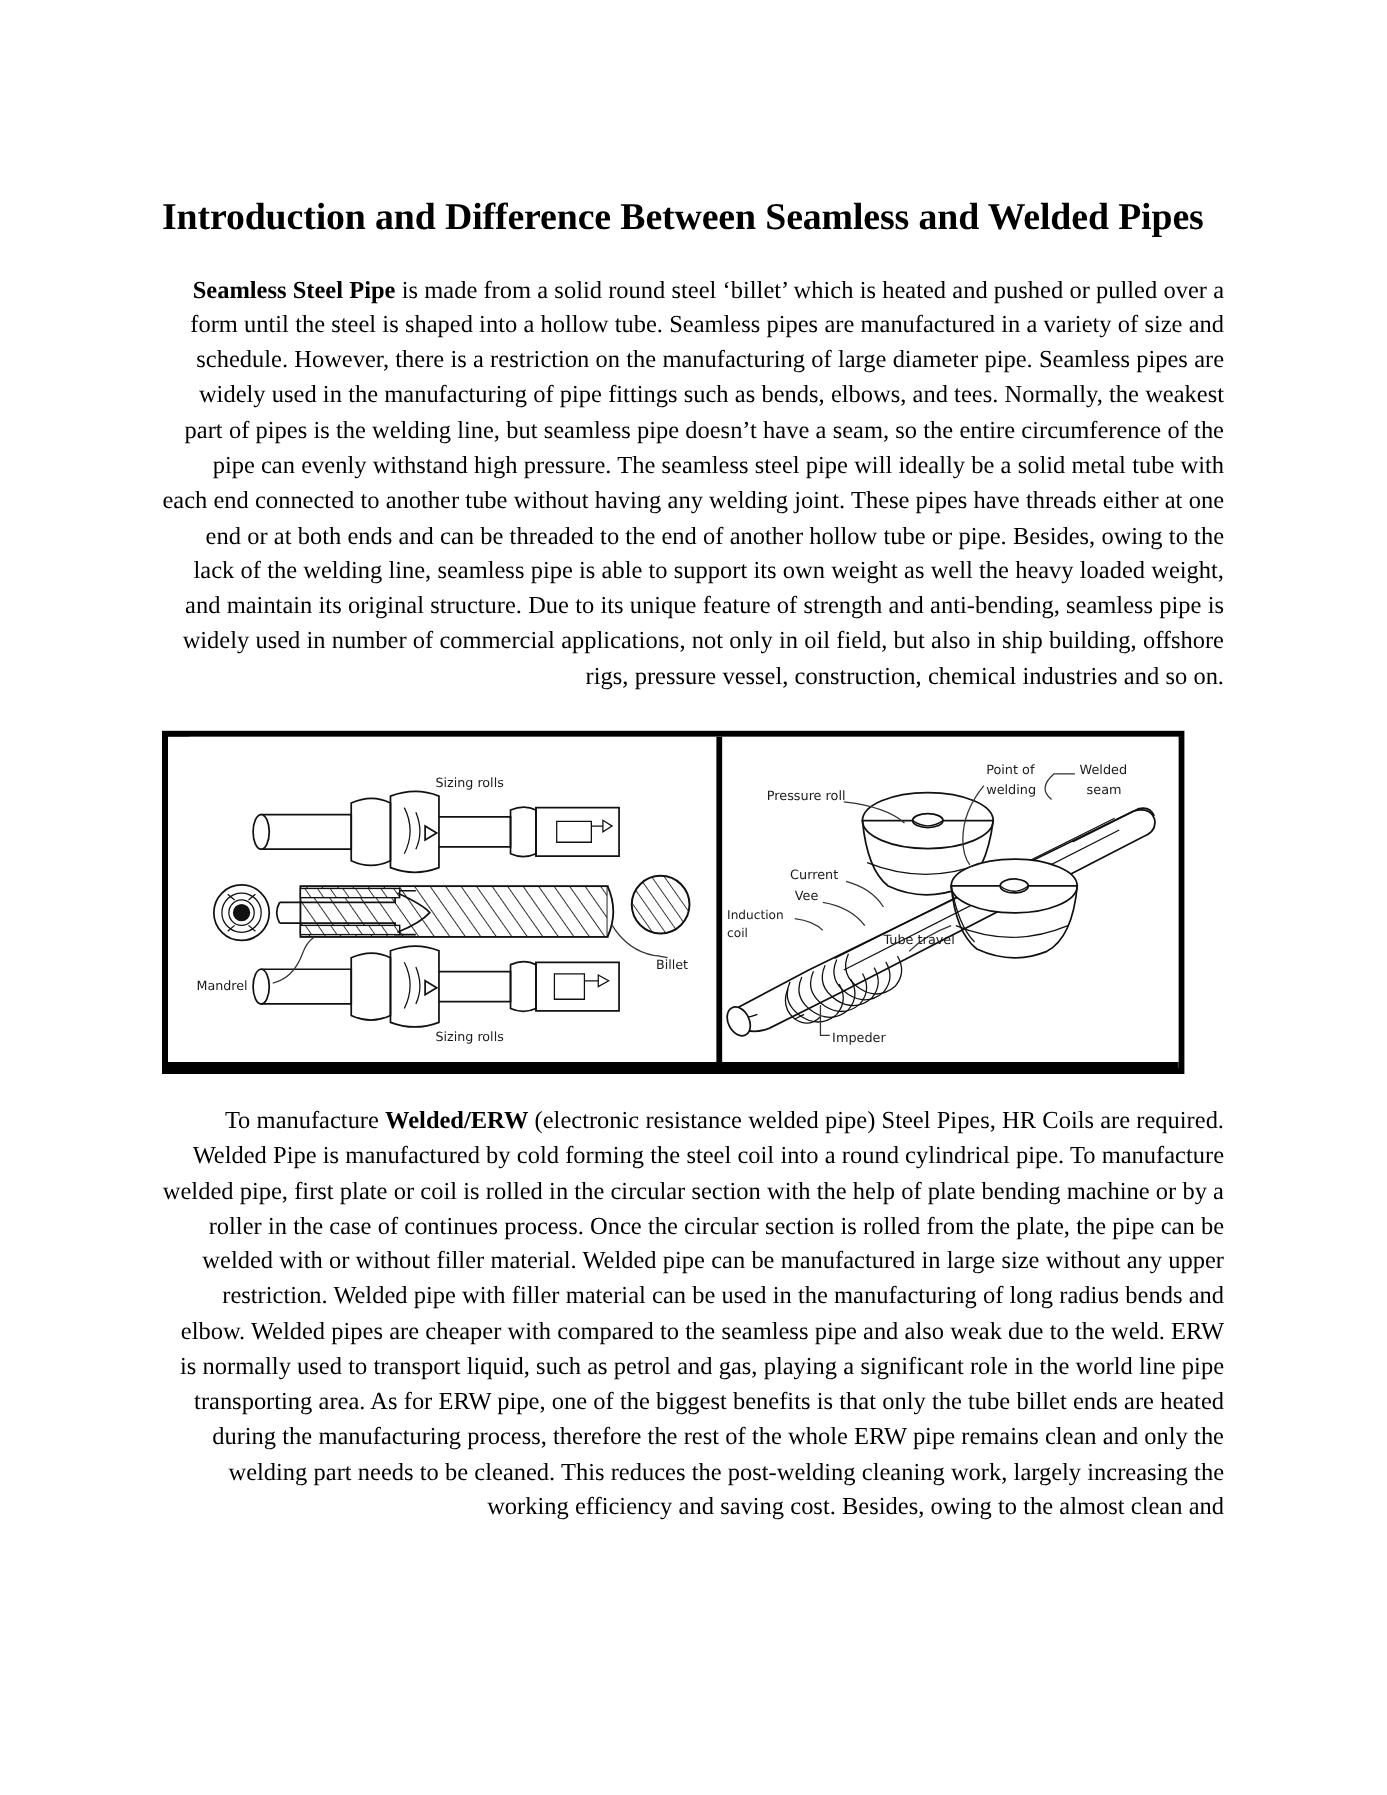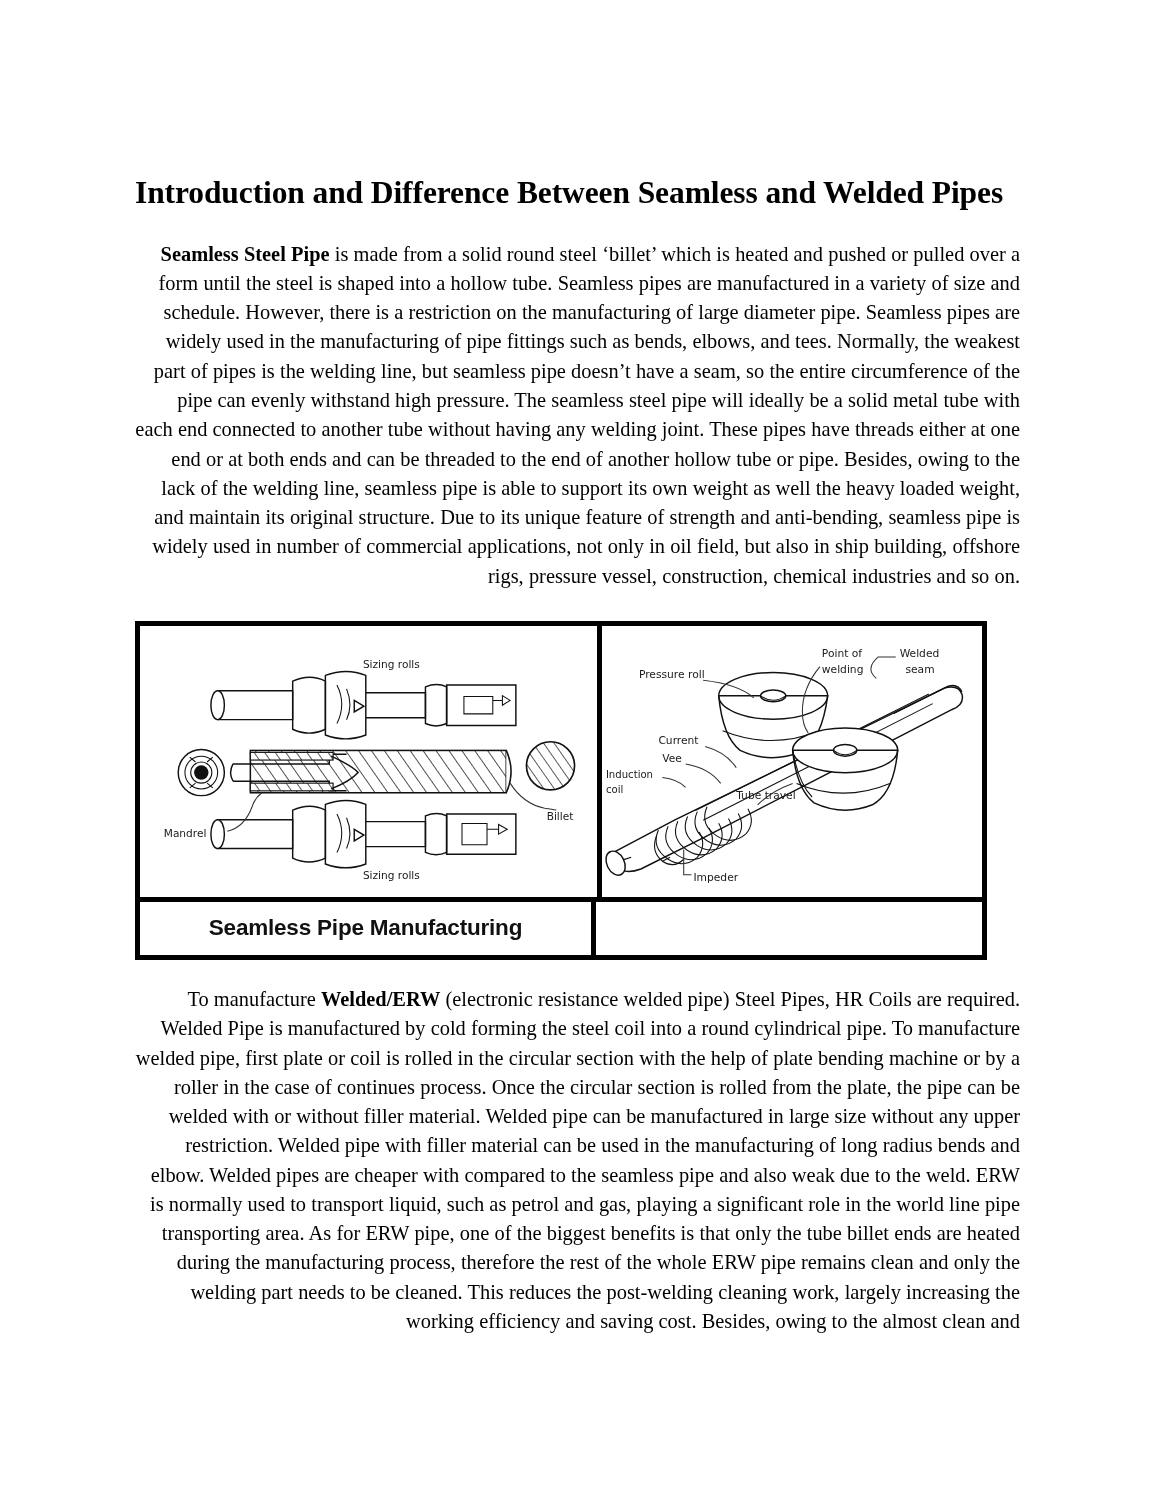--- a/index.html
+++ b/index.html
@@ -13,21 +13,21 @@
     font-family: "Liberation Serif", "DejaVu Serif", serif;
     color: #000000;
     overflow: hidden;
   }
   .page {
     position: relative;
     width: 1156px;
     height: 1496px;
     background: #ffffff;
     box-sizing: border-box;
-    padding: 12px 135px 0 135px;
+    padding: 0 135px 0 135px;
   }
   .doc-title {
     margin: 0;
     padding-top: 160px;
     font-family: "Liberation Serif", "DejaVu Serif", serif;
     font-weight: bold;
     font-size: 31.5px;
     line-height: 1.32;
     letter-spacing: -0.1px;
     color: #000;
@@ -288,19 +288,18 @@
           <text class="dlabel" x="62" y="136">Vee</text>
           <text class="dlabel-sm" x="4" y="152">Induction</text>
           <text class="dlabel-sm" x="4" y="168">coil</text>
           <text class="dlabel" x="138" y="174">Tube travel</text>
           <text class="dlabel" x="94" y="258">Impeder</text>
         </svg>
       </div>
     </div>
 
     <div class="fig-captions">
-      <div class="cap cap-left">Seamless Pipe Manufacturing</div>
     </div>
   </div>
 
   <p class="body-par par-2"><span>To manufacture </span><span class="lead">Welded/ERW</span><span> (electronic resistance welded pipe) Steel Pipes, HR Coils are required. Welded Pipe is manufactured by cold forming the steel coil into a round cylindrical pipe. To manufacture welded pipe, first plate or coil is rolled in the circular section with the help of plate bending machine or by a roller in the case of continues process. Once the circular section is rolled from the plate, the pipe can be welded with or without filler material. Welded pipe can be manufactured in large size without any upper restriction. Welded pipe with filler material can be used in the manufacturing of long radius bends and elbow. Welded pipes are cheaper with compared to the seamless pipe and also weak due to the weld. ERW is normally used to transport liquid, such as petrol and gas, playing a significant role in the world line pipe transporting area. As for ERW pipe, one of the biggest benefits is that only the tube billet ends are heated during the manufacturing process, therefore the rest of the whole ERW pipe remains clean and only the welding part needs to be cleaned. This reduces the post-welding cleaning work, largely increasing the working efficiency and saving cost. Besides, owing to the almost clean and</span></p>
 
 </div>
 
 </body></html>

